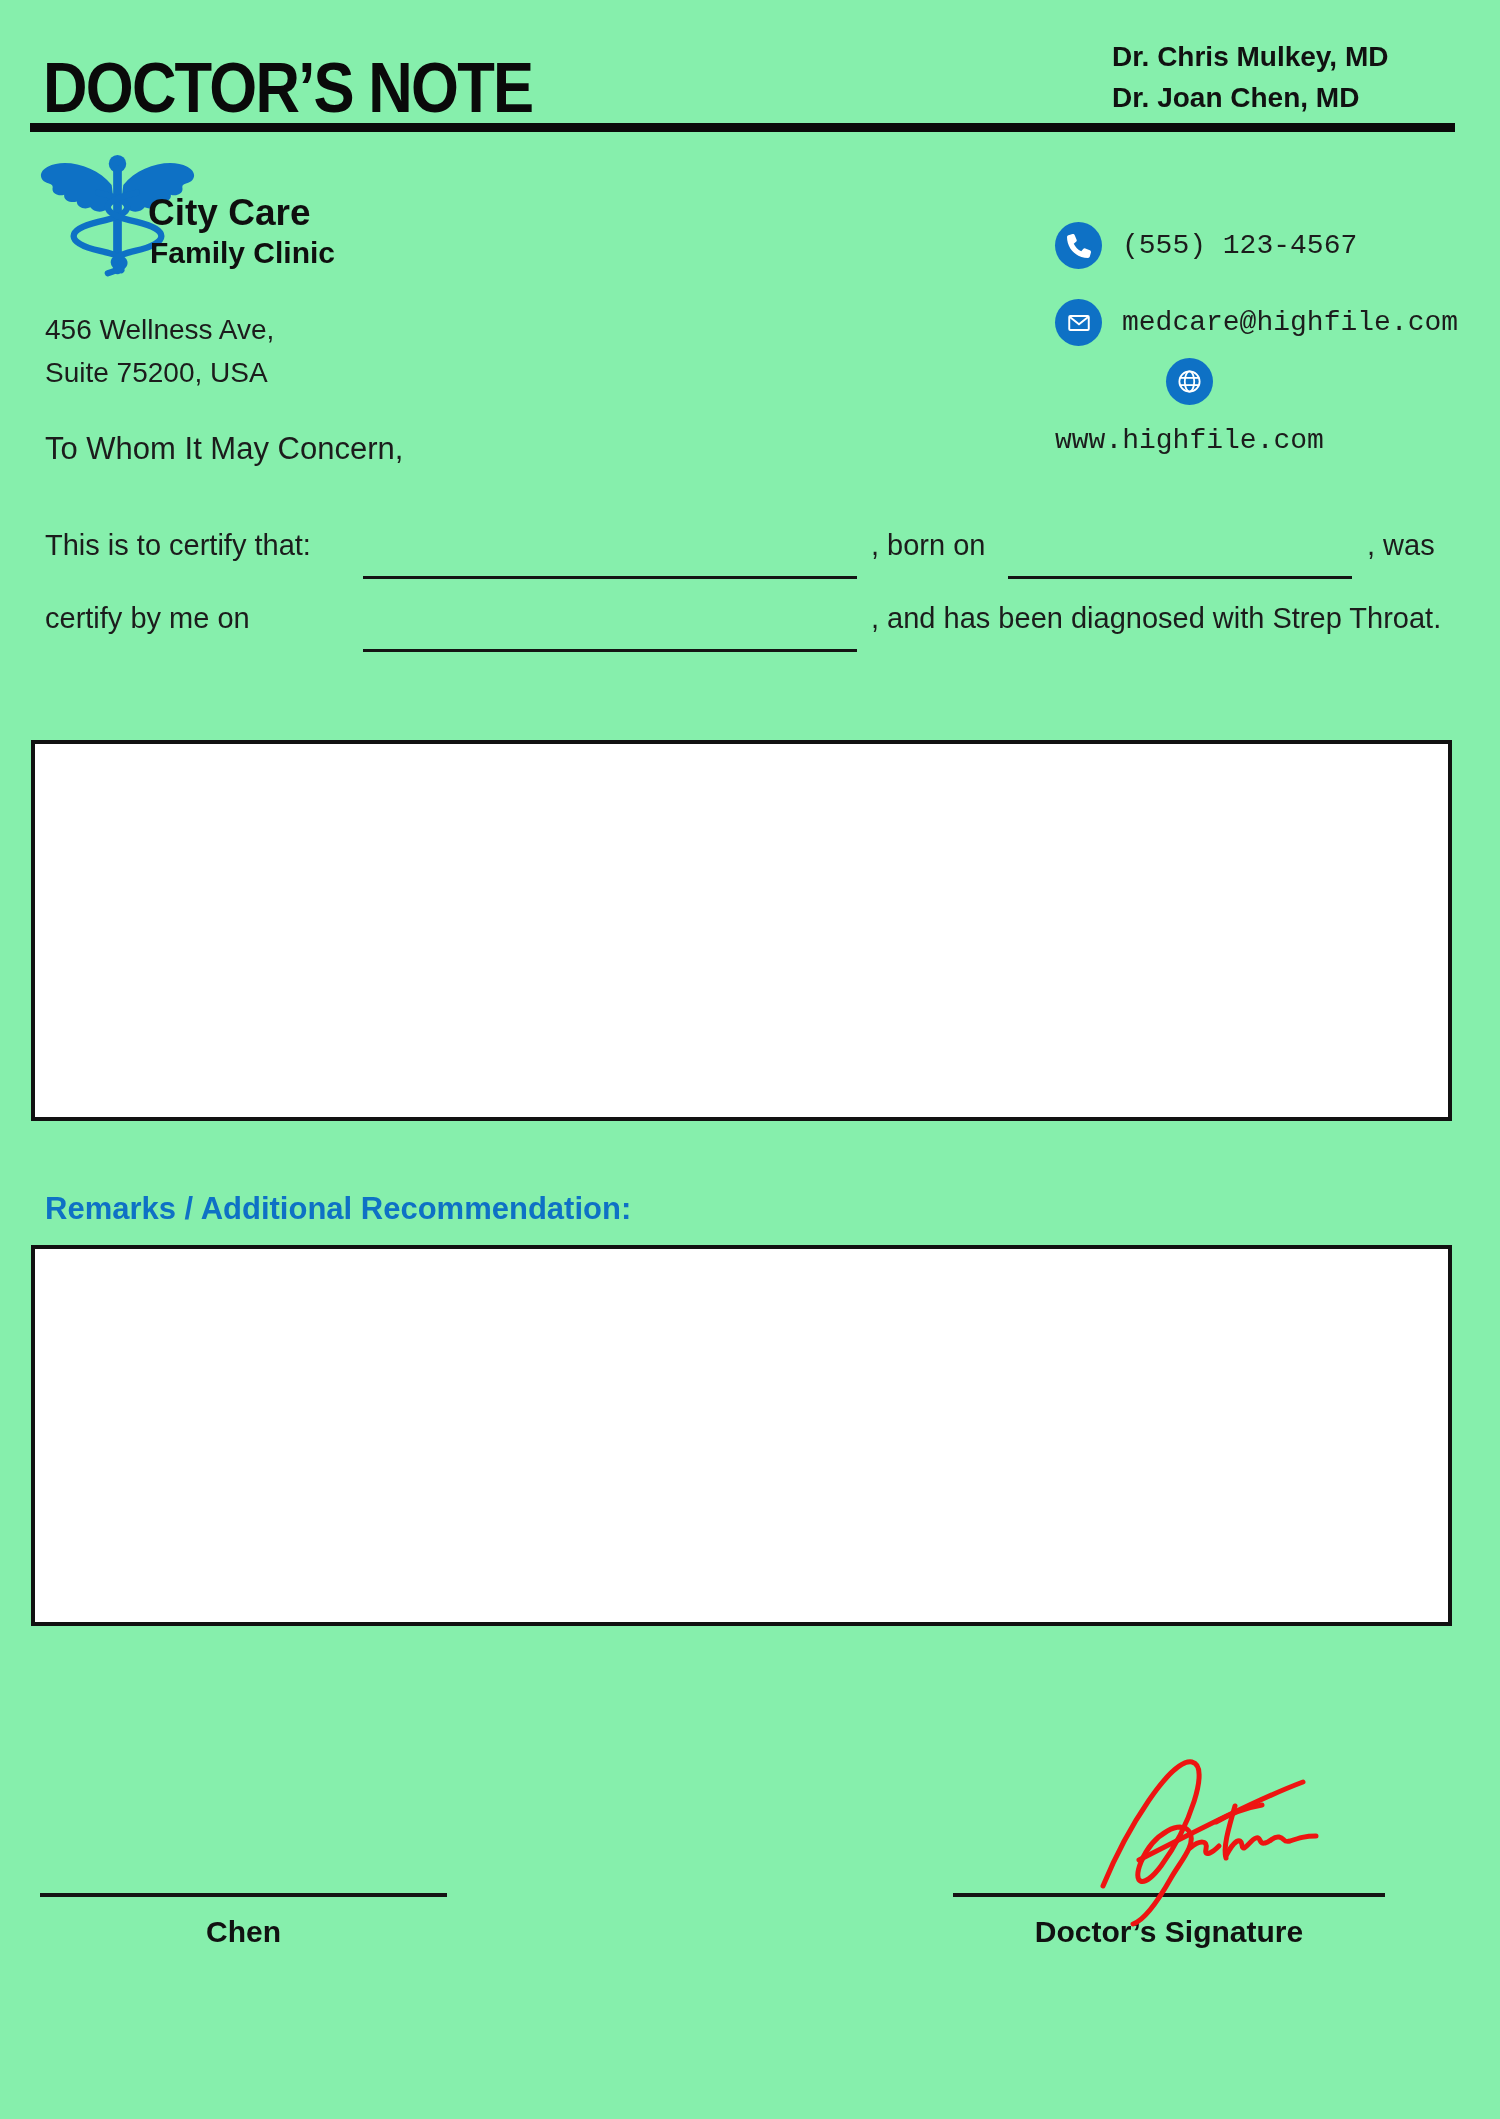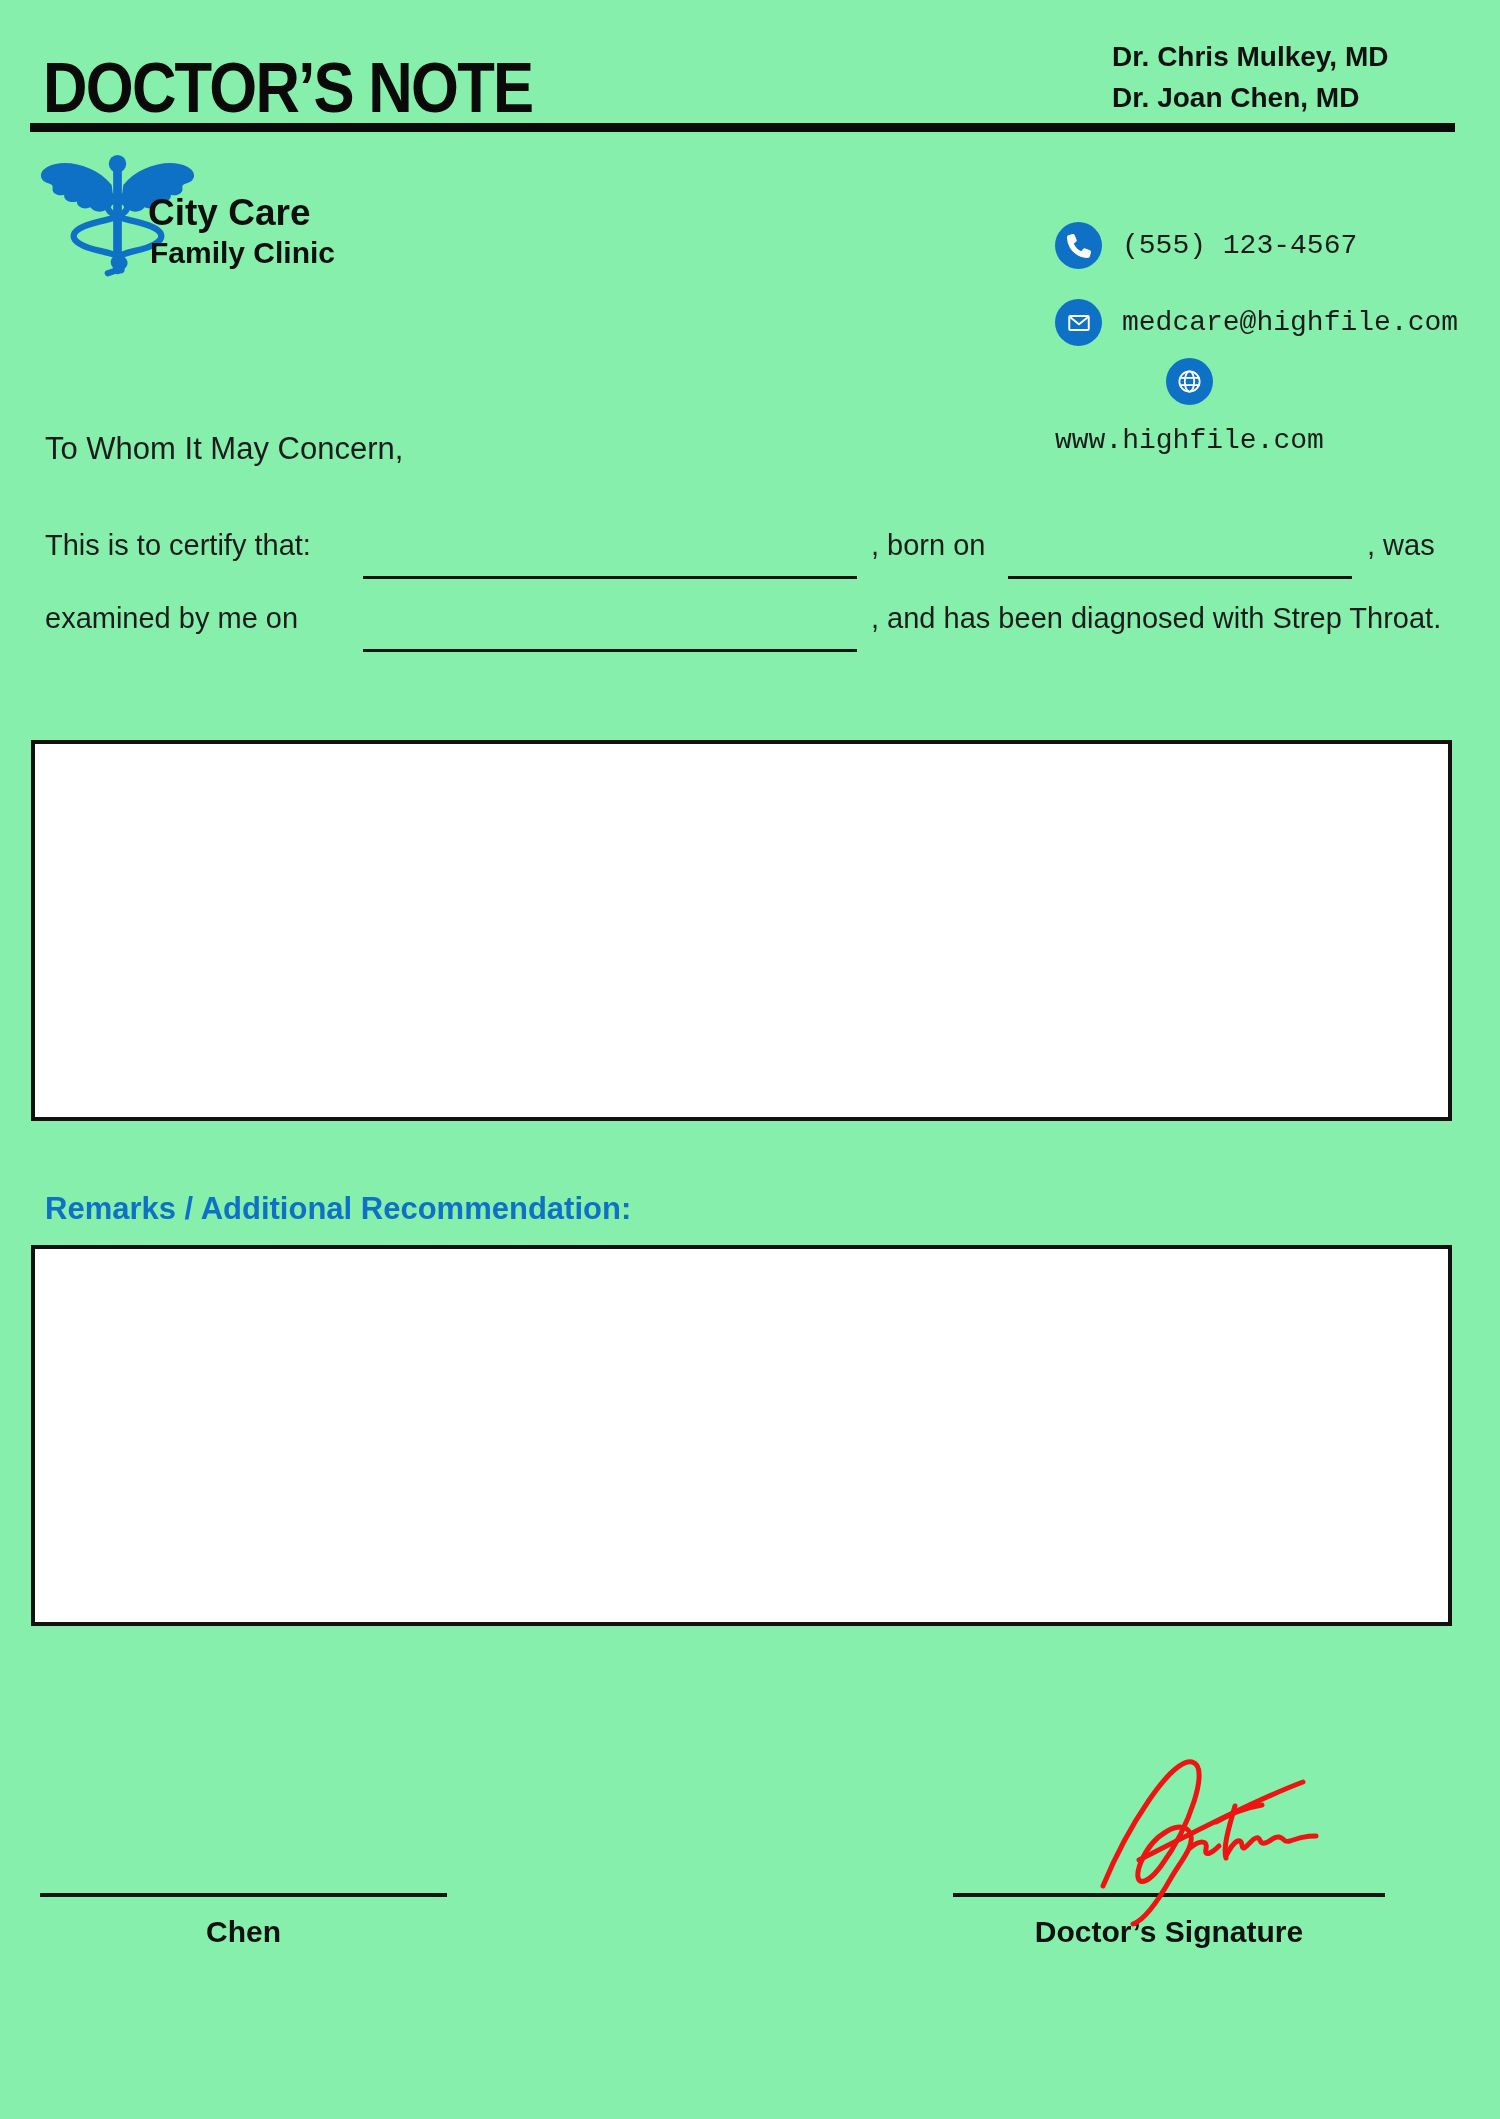--- a/index.html
+++ b/index.html
@@ -88,20 +88,24 @@
       <path d="M86,32 C102,12 134,4 152,13 C160,17 161,24 156,28 C152,31 146,30 147,35 C148,41 141,44 135,42 C136,48 128,51 122,49 C122,55 114,58 108,55 C105,60 96,61 91,57 C87,53 85,46 85,40 Z"></path>
     </g>
     <g fill="none" stroke="var(--accent)" stroke-width="6.5" stroke-linecap="round">
       <path d="M60,40 C100,48 100,62 60,70 C26,78 26,92 62,100 C94,107 94,116 70,123"></path>
       <path d="M100,40 C60,48 60,62 100,70 C134,78 134,92 98,100 C72,106 72,113 84,120"></path>
     </g>
   </svg>
   <div class="clinic-name">City Care</div>
   <div class="clinic-sub">Family Clinic</div>
 
+  <div class="address">
+    <div>456 Wellness Ave,</div>
+    <div>Suite 75200, USA</div>
+  </div>
 
   <div class="contact-row r1">
     <span class="cicon">
       <svg width="24" height="24" viewBox="0 0 512 512">
           <path fill="#fff" d="M164.9 24.6c-7.7-18.6-28-28.5-47.4-23.2l-88 24C12.1 30.2 0 46 0 64c0 247.4 200.6 448 448 448c18 0 33.8-12.1 38.6-29.5l24-88c5.3-19.4-4.6-39.7-23.2-47.4l-96-40c-16.3-6.8-35.2-2.1-46.3 11.6L304.7 368C234.3 334.7 177.3 277.7 144 207.3L193.3 167c13.7-11.2 18.4-30 11.6-46.3l-40-96z"></path>
         </svg>
     </span>
     <span class="contact-text">(555) 123-4567</span>
   </div>
   <div class="contact-row r2">
@@ -128,21 +132,21 @@
   <div class="salutation">To Whom It May Concern,</div>
 
   <div class="certify-row row1">
     <span class="seg-label">This is to certify that:</span>
     <span class="fill-line seg-fill1"></span>
     <span class="seg-born">, born on</span>
     <span class="fill-line seg-fill2"></span>
     <span class="seg-was">, was</span>
   </div>
   <div class="certify-row row2">
-    <span class="seg-label">examined by me on</span>
+    <span class="seg-label">certify by me on</span>
     <span class="fill-line seg-fill1"></span>
     <span class="seg-diag">, and has been diagnosed with Strep Throat.</span>
   </div>
 
   <div class="write-box box-rest"></div>
 
   <div class="section-heading heading-remarks">Remarks / Additional Recommendation:</div>
   <div class="write-box box-remarks"></div>
 
   <div class="sign-line line-date"></div>

